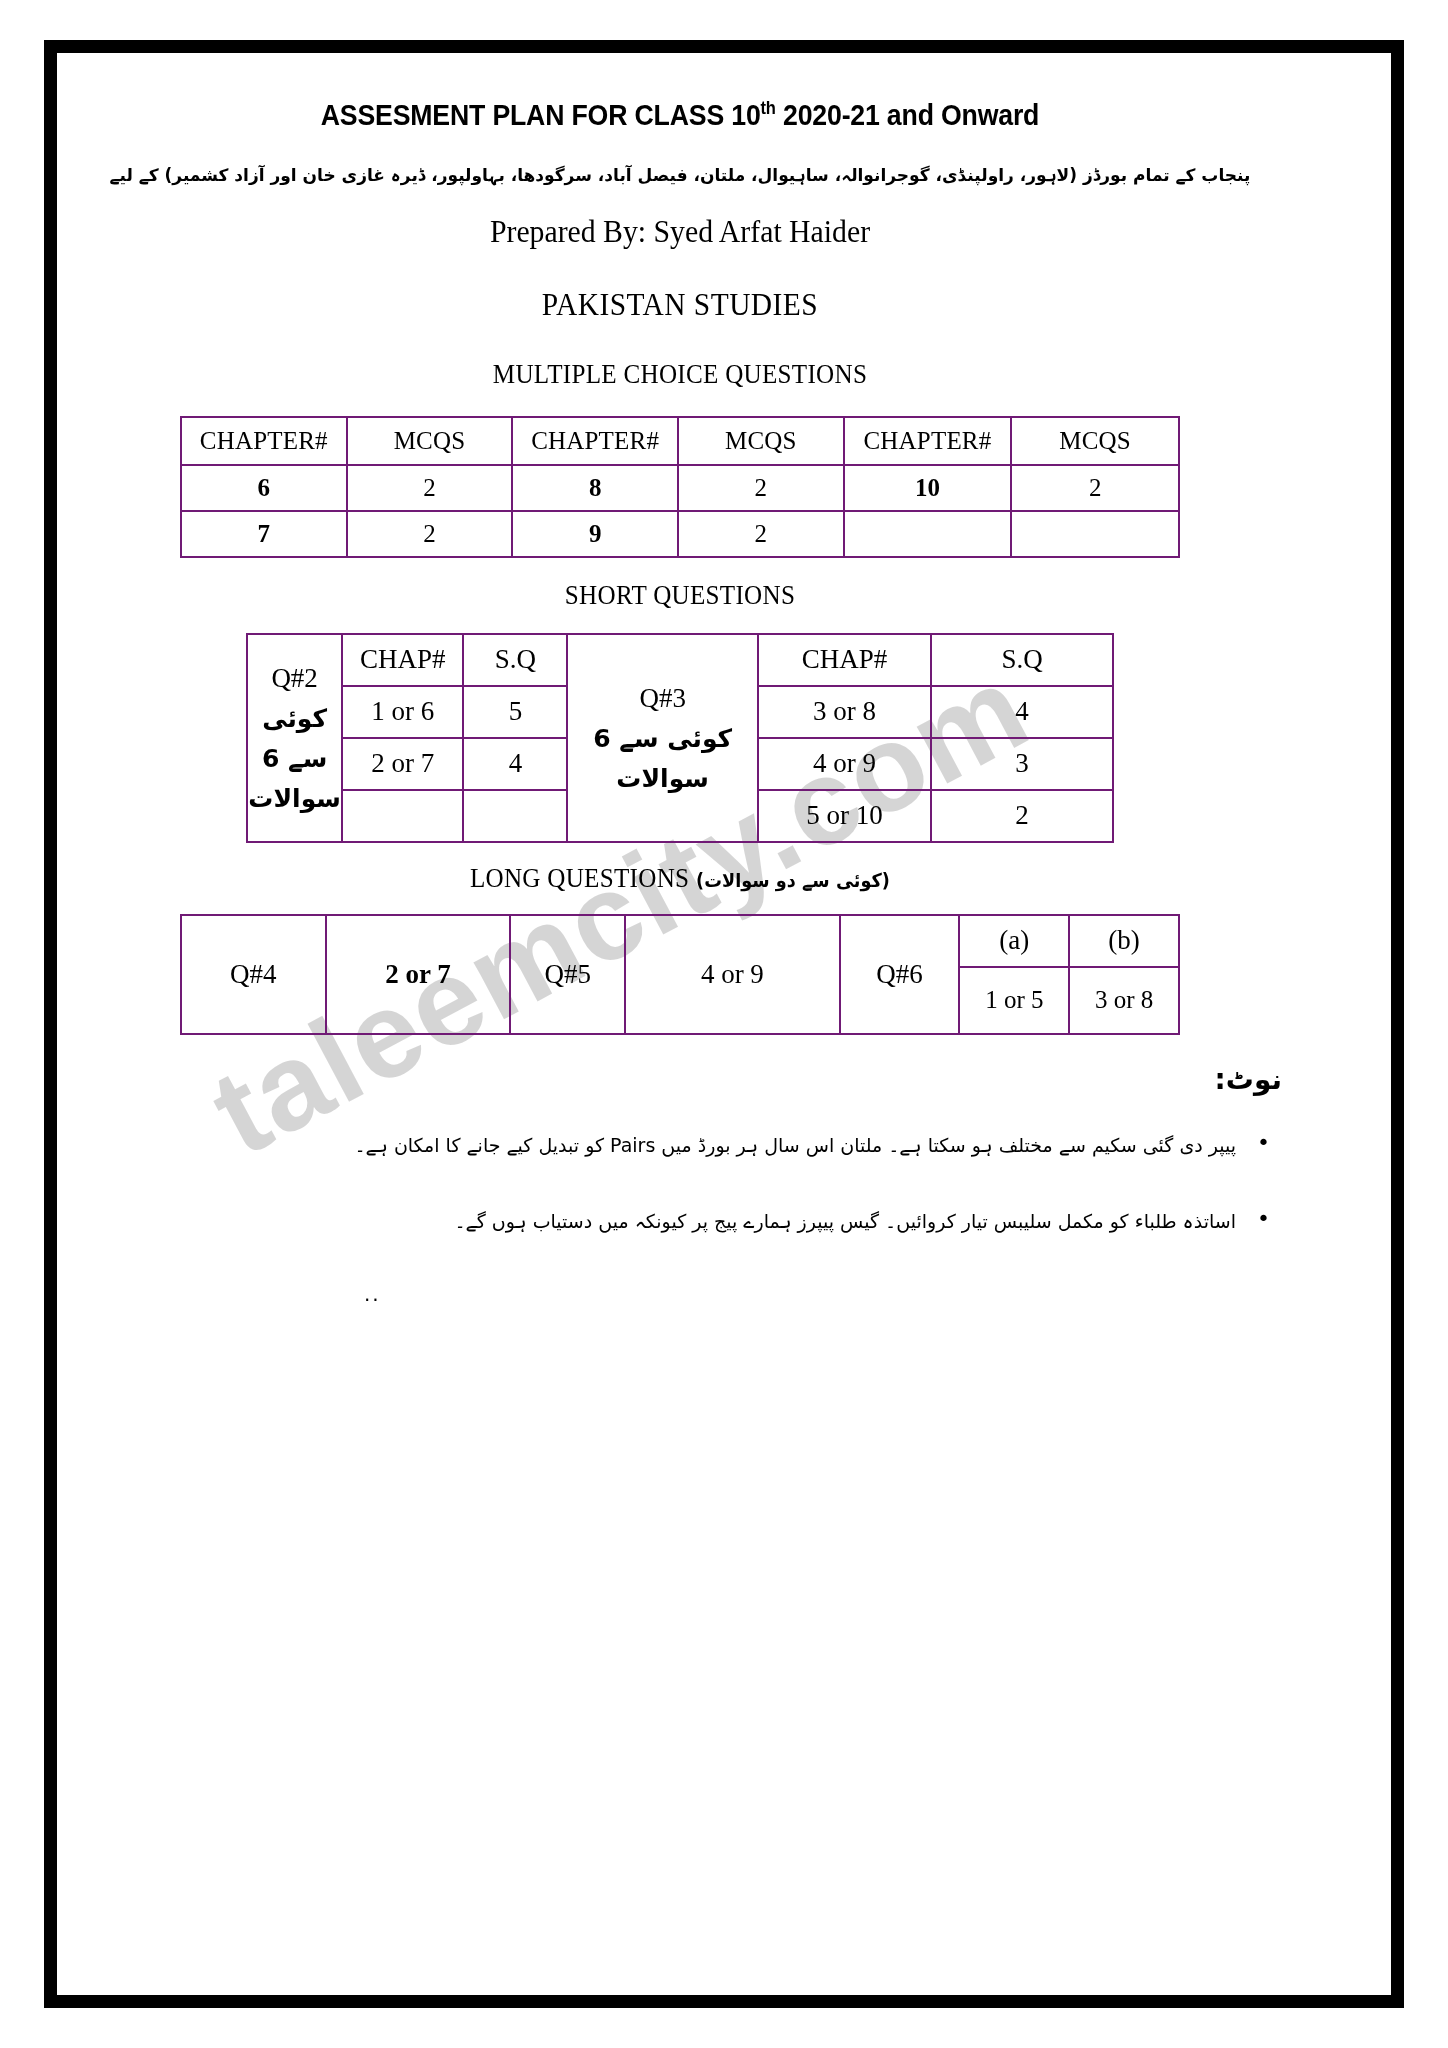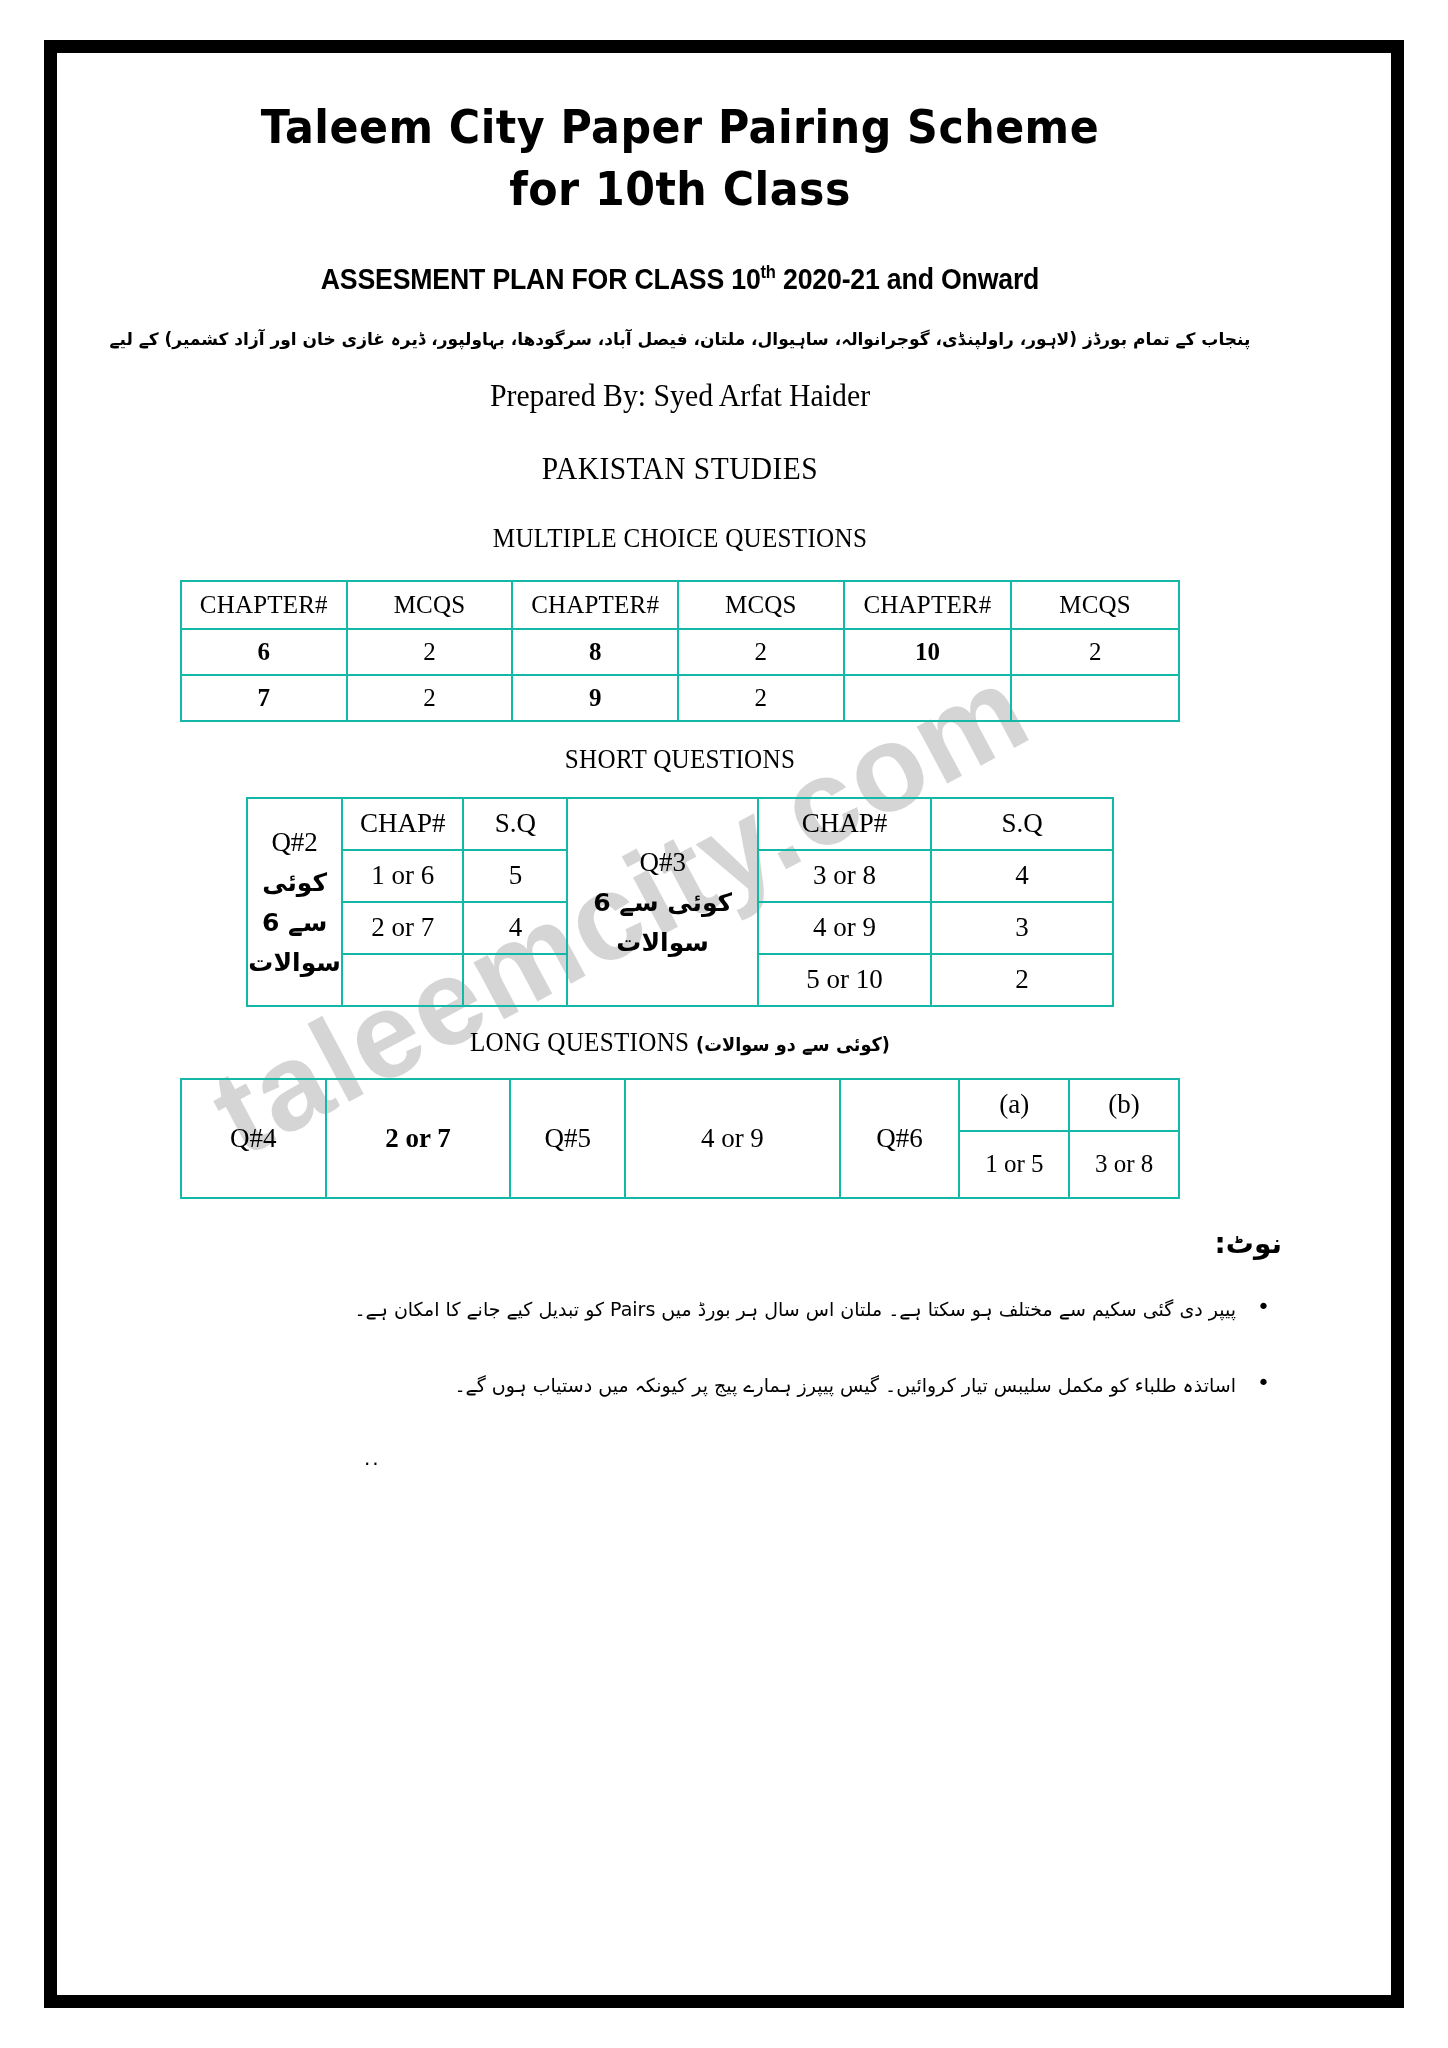--- a/index.html
+++ b/index.html
@@ -148,21 +148,21 @@
     unicode-bidi: embed;
   }
 
   
   table.sheet {
     border-collapse: collapse;
     table-layout: fixed;
     background: transparent;
   }
   table.sheet td, table.sheet th {
-    border: 2px solid #14b8a6;
+    border: 2px solid #701a75;
     text-align: center;
     vertical-align: middle;
     font-family: "Liberation Serif", serif;
     background: transparent;
     padding: 0;
   }
 
   
   .mcq-wrap { margin-top: 26px; display: flex; justify-content: center; }
   table.mcq { width: 1000px; }
@@ -266,24 +266,20 @@
   <div class="frame-outer">
     <div class="frame-inner"></div>
   </div>
 
   <div class="watermark">
     <div class="wm-text">taleemcity.com</div>
   </div>
 
   <div class="content">
 
-    <div class="title-block">
-      <div class="doc-title-line">Taleem City Paper Pairing Scheme</div>
-      <div class="doc-title-line">for 10th Class</div>
-    </div>
 
     <div class="assessment-line"><span>ASSESMENT PLAN FOR CLASS 10</span><sup>th</sup><span> 2020-21 and Onward</span></div>
 
     <div class="boards-line">پنجاب کے تمام بورڈز (لاہور، راولپنڈی، گوجرانوالہ، ساہیوال، ملتان، فیصل آباد، سرگودھا، بہاولپور، ڈیرہ غازی خان اور آزاد کشمیر) کے لیے</div>
 
     <div class="prepared-line">Prepared By: Syed Arfat Haider</div>
 
     <div class="subject-line">PAKISTAN STUDIES</div>
 
     <div class="section-heading" style="margin-top:36px;">MULTIPLE CHOICE QUESTIONS</div>

